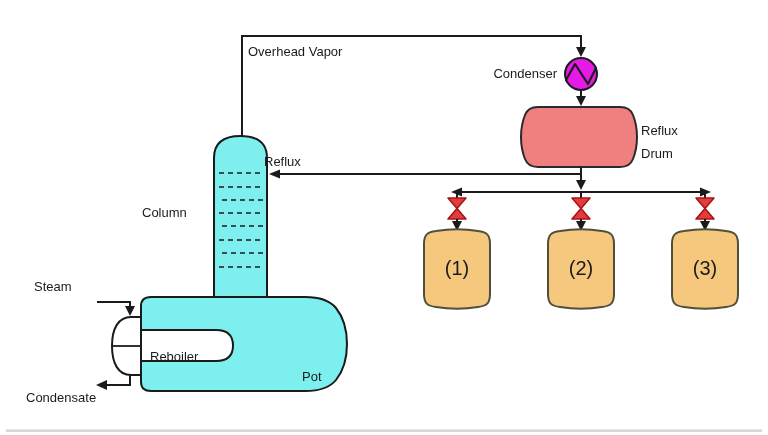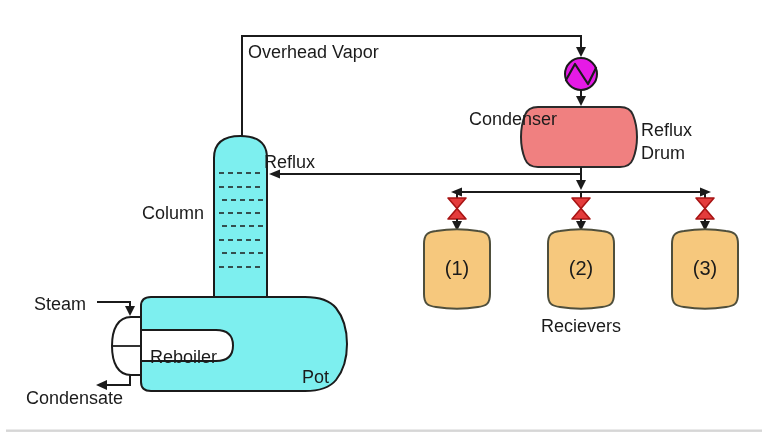--- a/index.html
+++ b/index.html
@@ -7,27 +7,27 @@
     position:relative;
     width:768px;height:435px;
     background:#ffffff;
     overflow:hidden;
     font-family:"Liberation Sans", sans-serif;
     color:#1b1b1b;
   }
   #piping{position:absolute;left:0;top:0;}
   .lbl{
     position:absolute;
-    font-size:18px;
+    font-size:13px;
     line-height:22px;
     white-space:nowrap;
     color:#1b1b1b;
   }
   .lbl.center{text-align:center;white-space:normal;}
-  .lbl.right{text-align:right;margin-top:45px;}
+  .lbl.right{text-align:right;}
   .lbl.wrap{white-space:normal;margin-top:9px;}
   .rcv-num{font-size:20px;}
 </style>
 </head>
 <body>
 
 <div id="stage">
 
   <svg id="piping" width="768" height="435" viewBox="0 0 768 435">
 
@@ -134,29 +134,28 @@
   <div class="lbl" style="left:248px;top:41px;">Overhead Vapor</div>
 
   <div class="lbl right" style="left:445px;top:63px;width:112px;">Condenser</div>
 
   <div class="lbl wrap" style="left:641px;top:110px;width:62px;line-height:23px;">Reflux Drum</div>
 
   <div class="lbl" style="left:264px;top:151px;">Reflux</div>
 
   <div class="lbl" style="left:142px;top:202px;">Column</div>
 
-  <div class="lbl" style="left:34px;top:293px;">Steam</div>
+  <div class="lbl" style="left:34px;top:276px;">Steam</div>
 
   <div class="lbl" style="left:150px;top:346px;">Reboiler</div>
 
   <div class="lbl" style="left:26px;top:387px;text-align:right;">Condensate</div>
 
   <div class="lbl" style="left:281px;top:366px;margin-left:21px;">Pot</div>
 
   <div class="lbl center rcv-num" style="left:427px;top:257px;width:60px;">(1)</div>
 
   <div class="lbl center rcv-num" style="left:551px;top:257px;width:60px;">(2)</div>
 
   <div class="lbl center rcv-num" style="left:675px;top:257px;width:60px;">(3)</div>
 
-  <div class="lbl center" style="left:521px;top:315px;width:120px;">Recievers</div>
 
 </div>
 
 </body></html>

